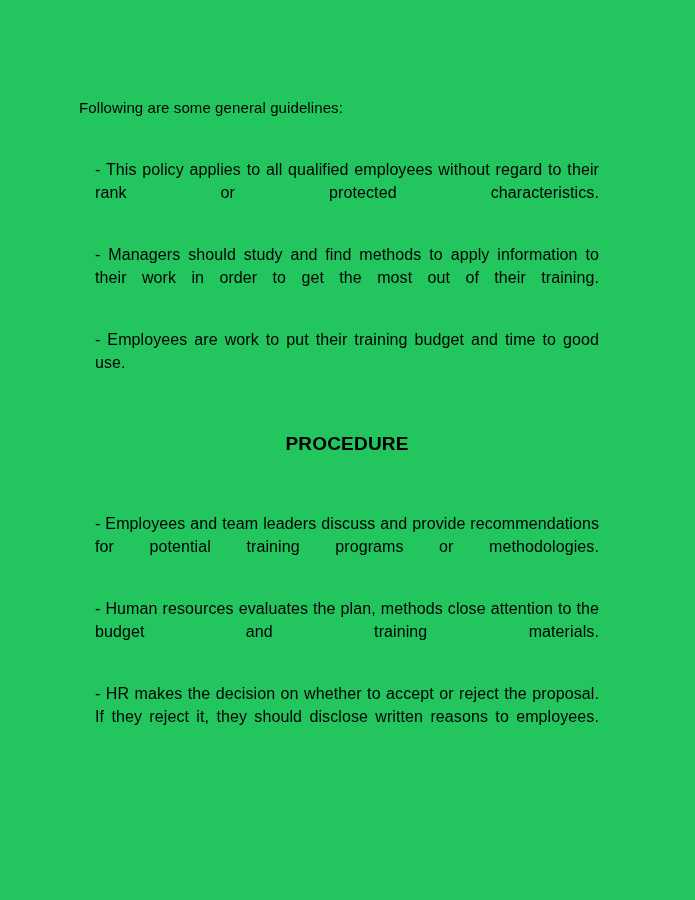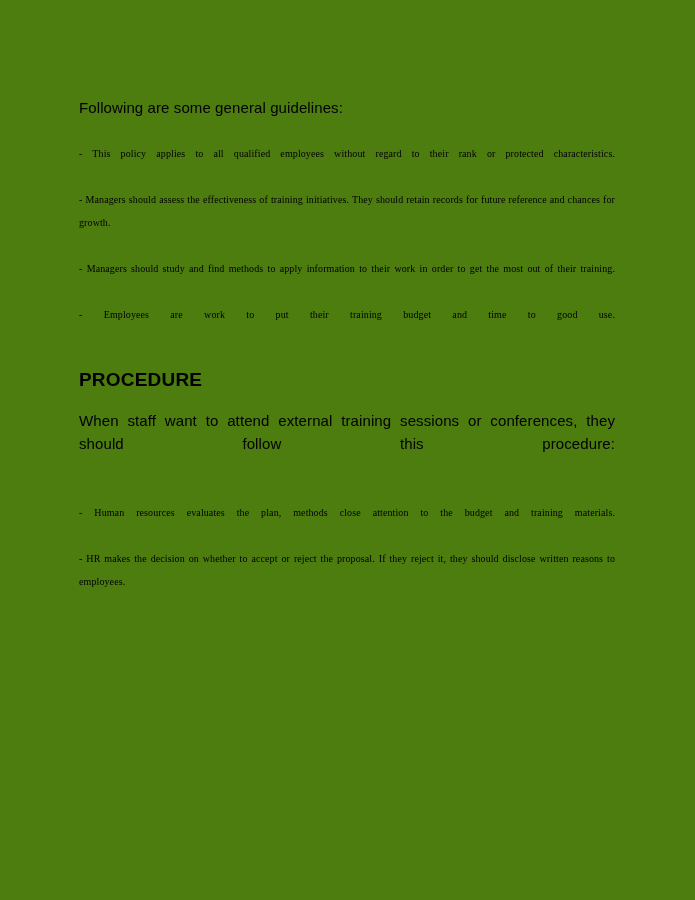--- a/index.html
+++ b/index.html
@@ -9,21 +9,21 @@
     background: #ffffff;
   }
   body {
     font-family: "Liberation Sans", sans-serif;
     color: #000000;
   }
   .page {
     position: relative;
     width: 695px;
     height: 900px;
-    background: #4d7c0f;
+    background: #22c55e;
     overflow: hidden;
     box-sizing: border-box;
   }
   .content {
     position: absolute;
     left: 79px;
     top: 96px;
     width: 536px;
   }
   .para {
@@ -46,77 +46,75 @@
     text-align: left;
   }
   .nojustify:after { content: none; display: none; }
 
   .list {
     margin: 0;
     padding: 0;
     list-style: none;
   }
   .list-item {
-    font-size: 10px;
+    font-size: 16px;
     line-height: 23px;
     text-align: justify;
     text-justify: inter-word;
-    margin: 0;
+    margin: 16px;
     letter-spacing: 0.1px;
     -webkit-hyphens: none;
     hyphens: none;
-    font-family: Liberation Serif, serif;
   }
   .list-item:after {
     content: "";
     display: inline-block;
     width: 100%;
   }
 
   .spacer-intro { height: 23px; }
   .spacer-before-heading { height: 19px; }
   .spacer-after-heading { height: 18px; }
   .spacer-before-list { height: 23px; }
 
   .heading {
     font-size: 19px;
     font-weight: bold;
     line-height: 23px;
     margin: 0;
     letter-spacing: 0.2px;
-    text-align: left;
+    text-align: center;
   }
 </style>
 </head>
 <body>
 
 <div class="page">
   <div class="content">
 
     <p class="para nojustify">Following are some general guidelines:</p>
 
     <div class="spacer-intro"></div>
 
     <div class="list">
       <p class="list-item">- This policy applies to all qualified employees without regard to their rank or protected characteristics.</p>
-      <p class="list-item">- Managers should assess the effectiveness of training initiatives. They should retain records for future reference and chances for growth.</p>
       <p class="list-item">- Managers should study and find methods to apply information to their work in order to get the most out of their training.</p>
       <p class="list-item nojustify">- Employees are work to put their training budget and time to good use.</p>
     </div>
 
     <div class="spacer-before-heading"></div>
 
     <h2 class="heading">PROCEDURE</h2>
 
     <div class="spacer-after-heading"></div>
 
-    <p class="para">When staff want to attend external training sessions or conferences, they should follow this procedure:</p>
 
     <div class="spacer-before-list"></div>
 
     <div class="list">
+      <p class="list-item">- Employees and team leaders discuss and provide recommendations for potential training programs or methodologies.</p>
       <p class="list-item">- Human resources evaluates the plan, methods close attention to the budget and training materials.</p>
       <p class="list-item">- HR makes the decision on whether to accept or reject the proposal. If they reject it, they should disclose written reasons to employees.</p>
 
     </div>
 
   </div>
 </div>
 
 </body></html>

